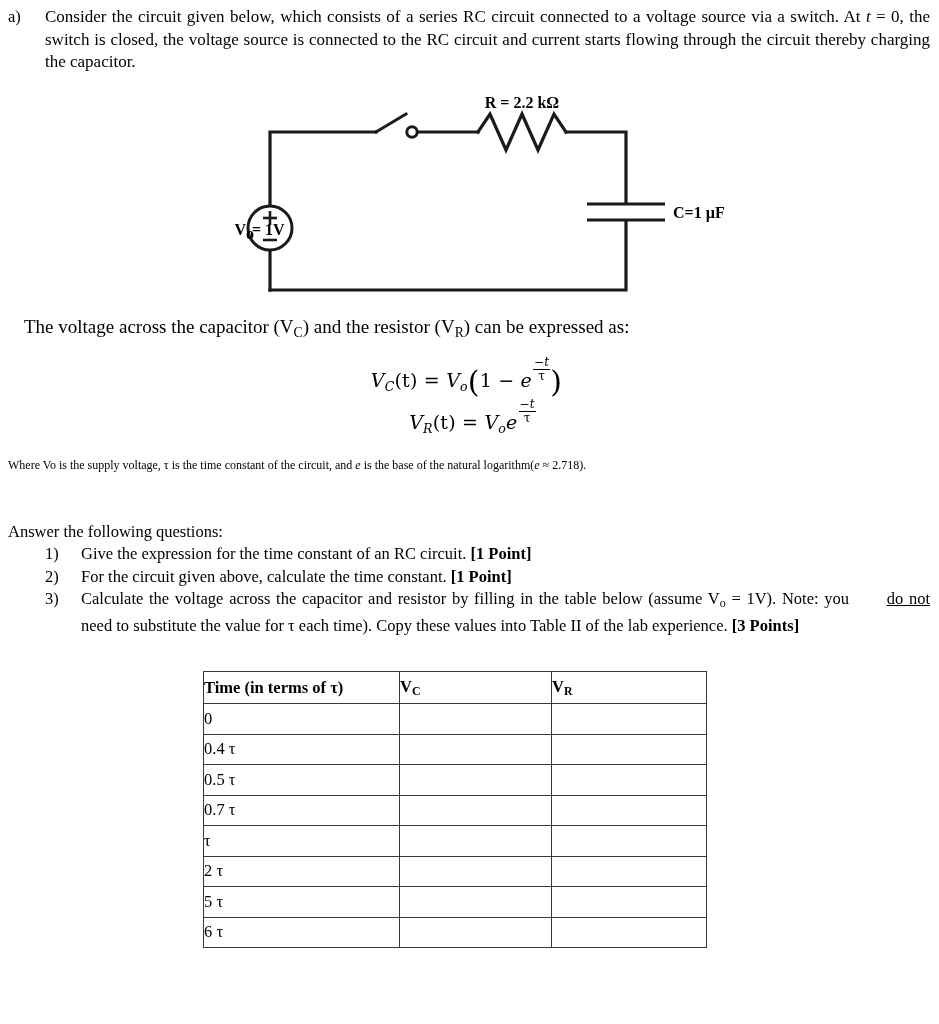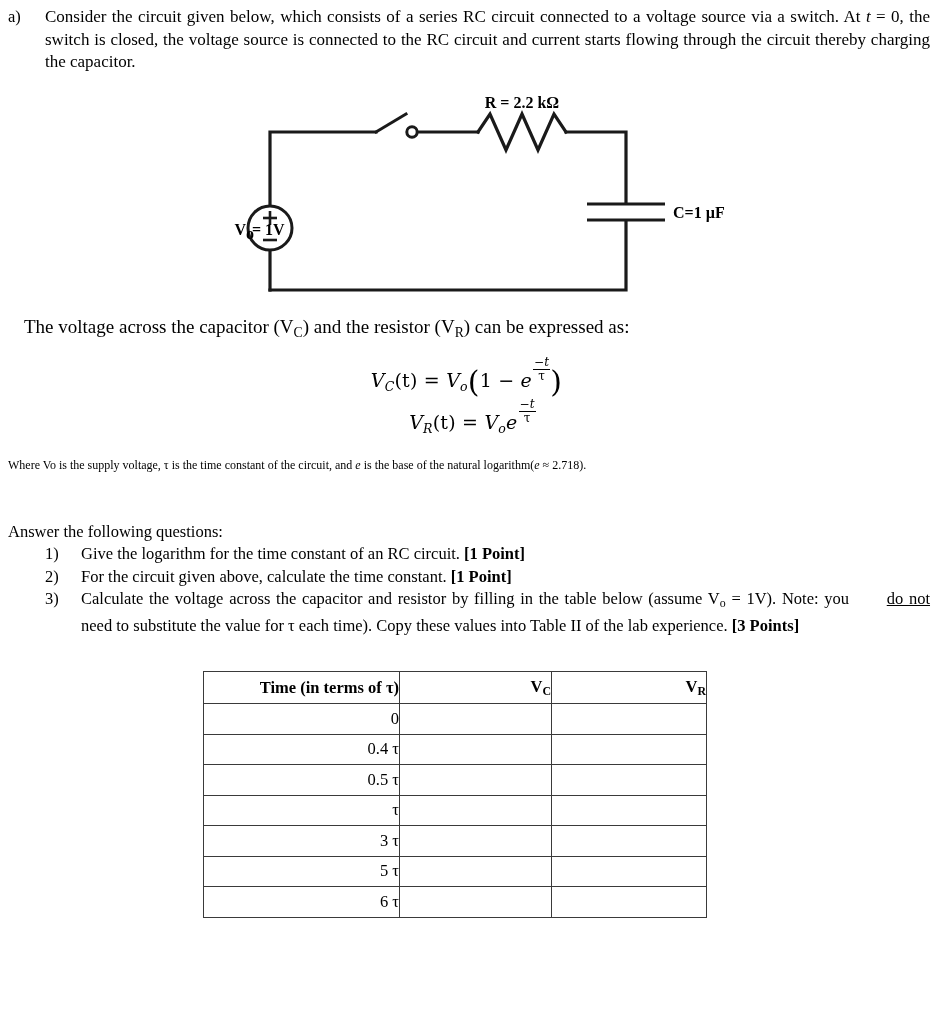--- a/index.html
+++ b/index.html
@@ -166,21 +166,21 @@
     position: absolute;
     left: 203px;
     top: 671px;
     width: 500px;
     border-collapse: collapse;
     table-layout: fixed;
     font-size: 16.5px;
   }
   .rc-table th, .rc-table td {
     border: 1.3px solid #3a3a3a;
-    text-align: right;
+    text-align: left;
     height: 29.5px;
     padding: 0;
     font-weight: normal;
   }
   .rc-table th {
     font-weight: bold;
     height: 31px;
   }
   .col-time { width: 195px; }
   .col-vc   { width: 151px; }
@@ -247,21 +247,21 @@
   <span class="eq eq2"><span>V</span><span class="vsub">R</span><span class="upr">(t) = </span><span>V</span><span class="vsub">o</span><span>e</span><span class="frac"><span class="num">−t</span><span class="den">τ</span></span></span>
 </div>
 
 <div class="where-para"><span>Where Vo is the supply voltage, τ is the time constant of the circuit, and </span><span class="ital">e</span><span> is the base of the natural logarithm(</span><span class="ital">e</span><span> ≈ 2.718).</span></div>
 
 <div class="answer-heading">Answer the following questions:</div>
 
 <div class="qlist">
   <div class="qitem">
     <div class="qnum">1)</div>
-    <div class="qtext"><span>Give the logarithm for the time constant of an RC circuit. </span><span class="bold">[1 Point]</span></div>
+    <div class="qtext"><span>Give the expression for the time constant of an RC circuit. </span><span class="bold">[1 Point]</span></div>
   </div>
 
   <div class="qitem">
     <div class="qnum">2)</div>
     <div class="qtext"><span>For the circuit given above, calculate the time constant. </span><span class="bold">[1 Point]</span></div>
   </div>
 
   <div class="qitem">
     <div class="qnum">3)</div>
     <div class="qtext"><span>Calculate the voltage across the capacitor and resistor by filling in the table below (assume V</span><span class="sub">o</span><span> = 1V). Note: you </span><span class="uline">do not </span><span>need to substitute the value for τ each time). Copy these values into Table II of the lab experience. </span><span class="bold">[3 Points]</span></div>
@@ -286,26 +286,31 @@
         <td>0.4 τ</td>
         <td></td>
         <td></td>
       </tr>
     <tr>
         <td>0.5 τ</td>
         <td></td>
         <td></td>
       </tr>
     <tr>
+        <td>0.7 τ</td>
+        <td></td>
+        <td></td>
+      </tr>
+    <tr>
         <td>τ</td>
         <td></td>
         <td></td>
       </tr>
     <tr>
-        <td>3 τ</td>
+        <td>2 τ</td>
         <td></td>
         <td></td>
       </tr>
     <tr>
         <td>5 τ</td>
         <td></td>
         <td></td>
       </tr>
     <tr>
         <td>6 τ</td>

